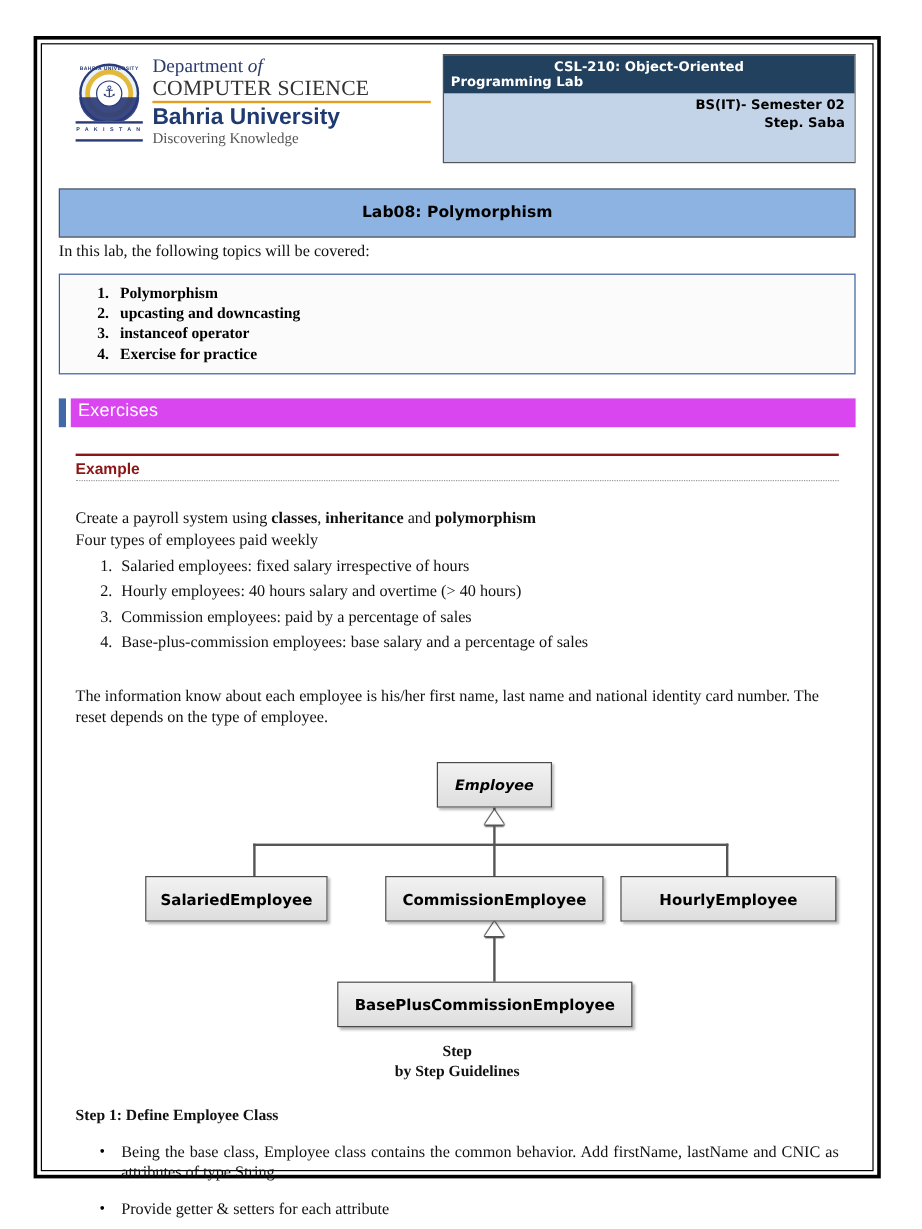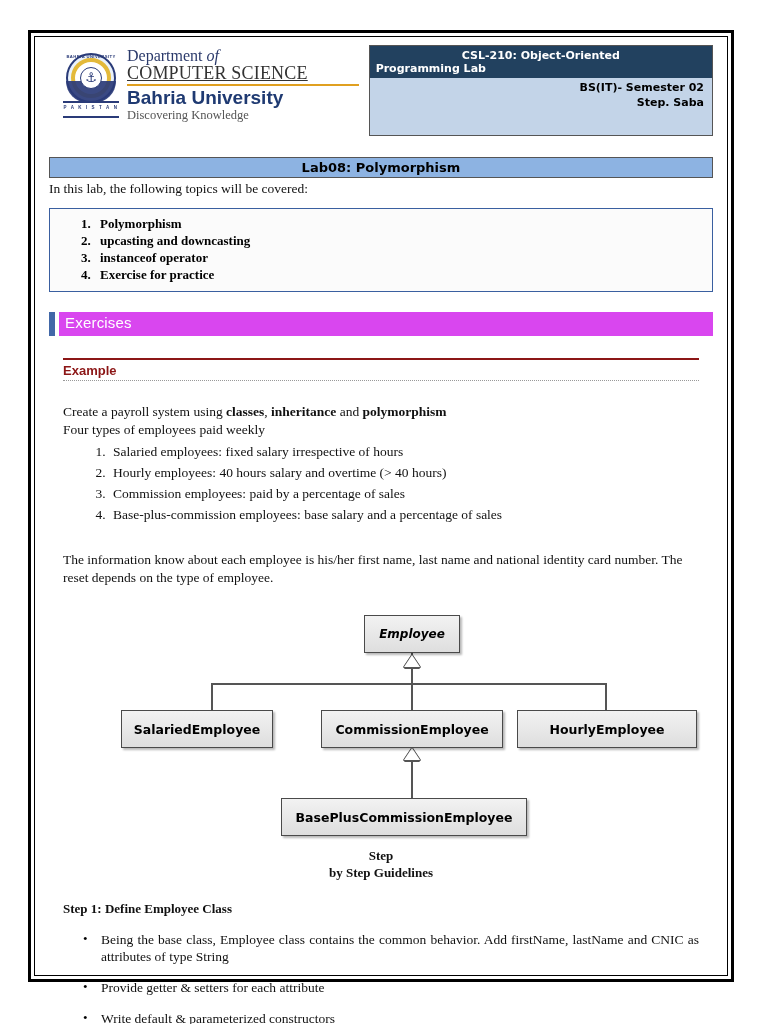--- a/index.html
+++ b/index.html
@@ -107,21 +107,21 @@
   .uni-text{ padding-top:2px; }
   .ut1{
     font-family:"Liberation Serif", serif;
     font-size:16px;color:#2b3a6b;
     line-height:17px;
   }
   .ut1 em{ font-style:italic; }
   .ut2{
     font-family:"Liberation Serif", serif;
     font-size:18px;color:#333;
-    letter-spacing:.2px;line-height:19px;text-decoration:underline;
+    letter-spacing:.2px;line-height:19px;
   }
   .ut-rule{
     height:2px;background:#e0a020;
     width:232px;margin:1px 0 1px 0;
   }
   .ut3{
     font-family:"Liberation Sans", sans-serif;
     font-size:19px;font-weight:bold;color:#1f3a72;
     line-height:21px;
   }
@@ -160,21 +160,21 @@
 
   
   .labbar{
     margin-top:12px;
     background:#8db3e2;
     border:1px solid #555;
     box-sizing:border-box;
     text-align:center;
     font-family:"DejaVu Sans", sans-serif;
     font-size:13px;font-weight:bold;color:#000;
-    padding:2px 0;
+    padding:12px 0;
   }
   .intro{
     font-size:13.5px;color:#111;
     margin-top:3px;
     font-family:"Liberation Serif", serif;
   }
   .topicbox{
     margin-top:11px;
     border:1px solid #3a5fa0;
     background:#fbfbfb;
@@ -227,21 +227,21 @@
     margin:0 14px;
     font-family:"Liberation Serif", serif;
     font-size:13.5px;color:#111;
   }
   .body p{ margin:0; line-height:18px; }
   .p-top{ margin-top:22px !important; }
   .emp-list{
     margin:2px 0 0 0;padding:0 0 0 34px;
     line-height:21px;font-size:13.5px;
   }
-  .emp-list li{ padding-left:4px;margin-left:12px; }
+  .emp-list li{ padding-left:4px; }
   .para2{ margin-top:26px !important; line-height:17px; }
 
   
   .uml{
     position:relative;
     margin:28px 0 0 0;
     height:228px;
   }
   .ubox{
     position:absolute;

